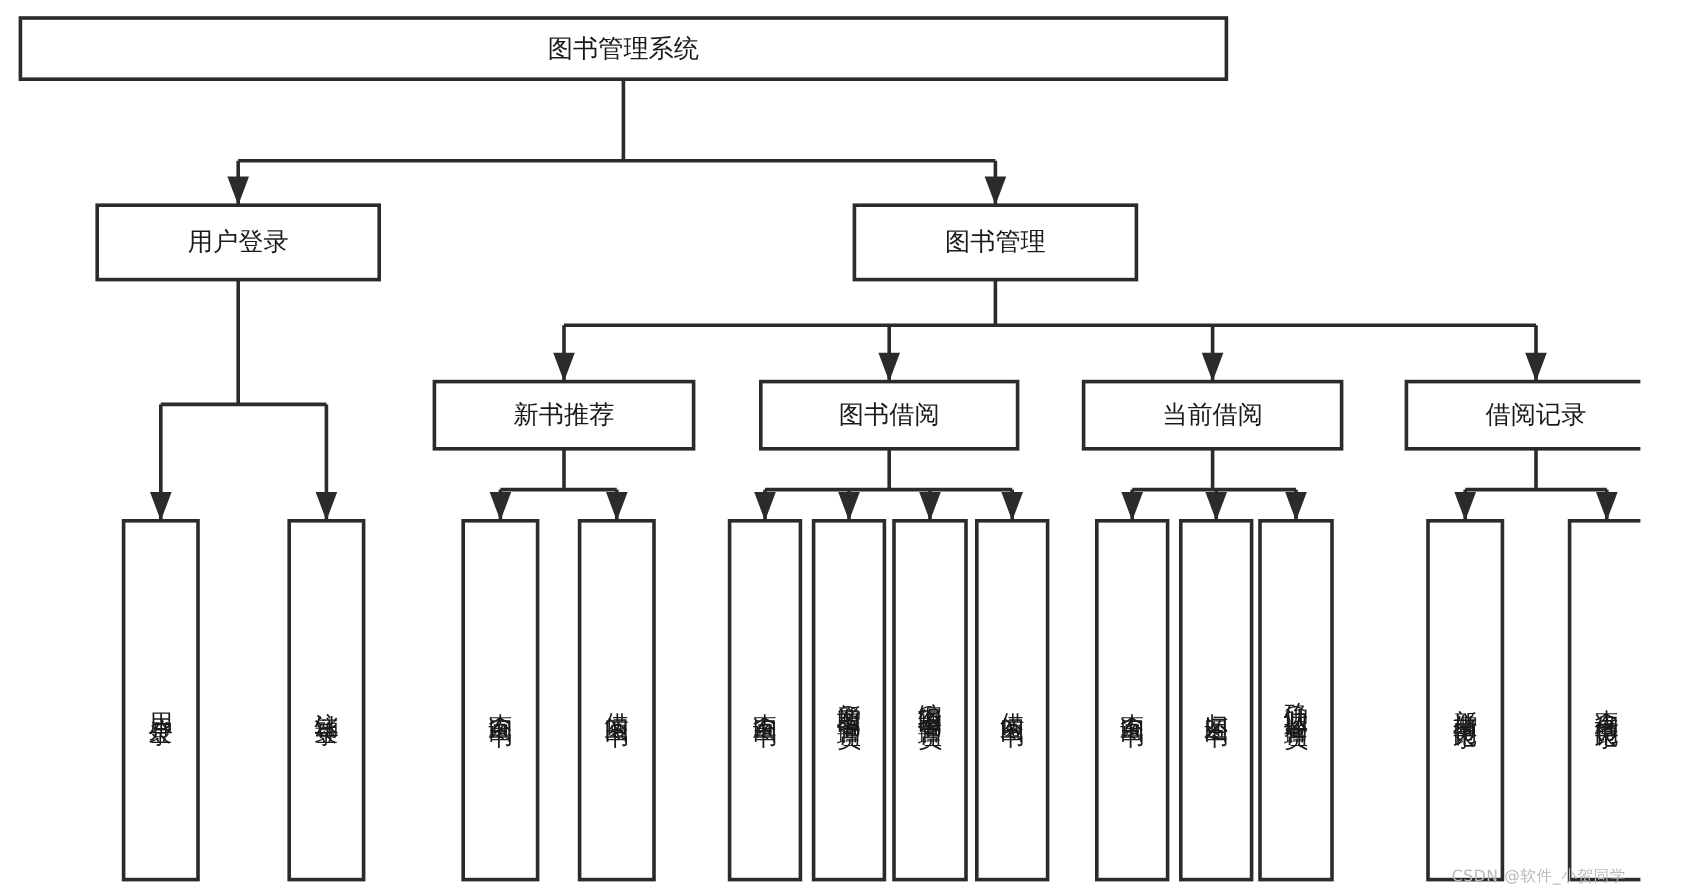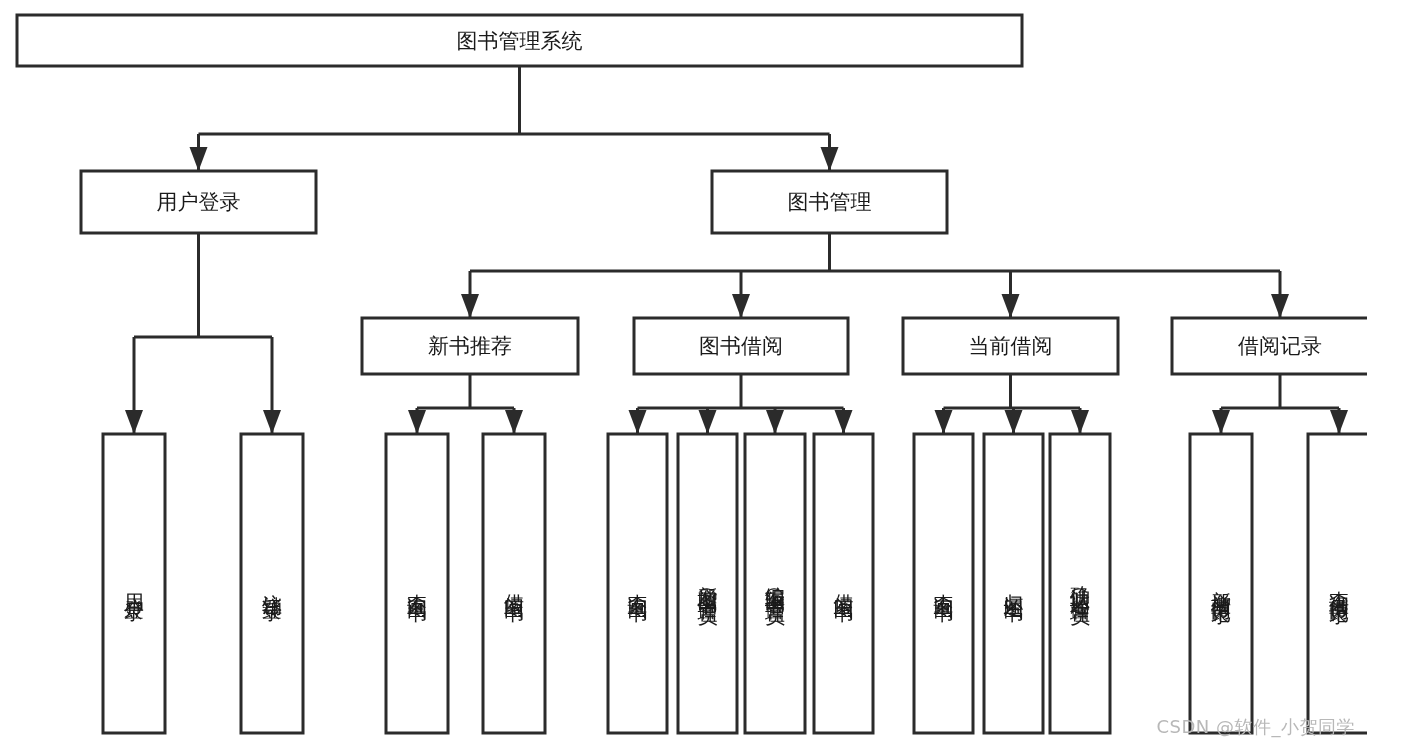--- a/index.html
+++ b/index.html
@@ -61,21 +61,21 @@
     justify-content: center;
     text-align: center;
     white-space: nowrap;
     pointer-events: none;
   }
   .watermark {
     position: absolute;
     right: 12px;
     bottom: 8px;
     font-family: "DejaVu Sans", "Liberation Sans", sans-serif;
-    font-size: 18px;
+    font-size: 13px;
     color: #b8b8b8;
     letter-spacing: 0.5px;
     white-space: nowrap;
   }
 </style>
 </head>
 <body>
 
 <div id="diagram-root">
   <svg class="diagram-canvas" viewBox="0 0 1405 747">

